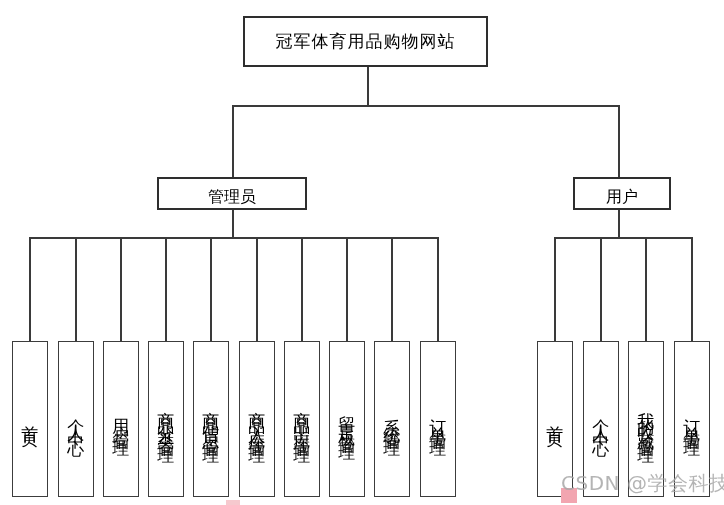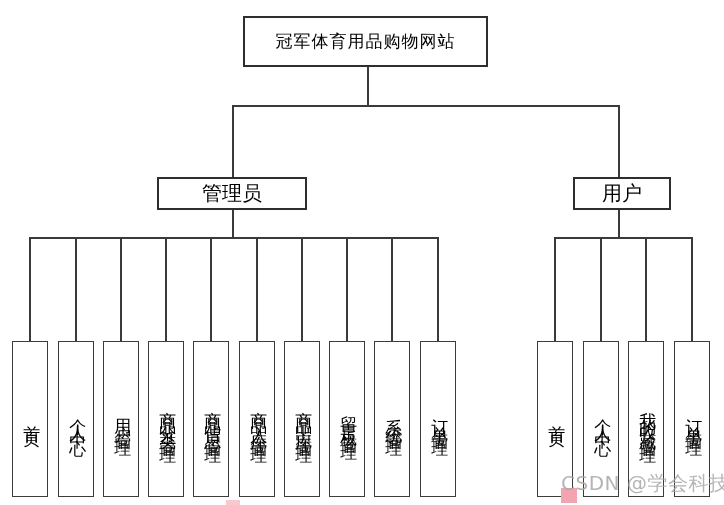--- a/index.html
+++ b/index.html
@@ -13,24 +13,23 @@
   .box {
     position:absolute;
     background:#ffffff;
     border:2px solid #2e2e2e;
     box-sizing:border-box;
     display:flex;
     align-items:center;
     justify-content:center;
     color:#000000;
     z-index:2;
-    font-family:Liberation Mono, monospace;
   }
   .root-box { font-size:17px; letter-spacing:1px; }
-  .level2-box { font-size:20px; }
+  .level2-box { font-size:16px;align-items:flex-end; }
   .leaf {
     border-width:1.5px;
     border-color:#3c3c3c;
   }
   .leaf .vtext {
     writing-mode:vertical-rl;
     text-orientation:upright;
     font-size:17px;
     line-height:1.1;
     letter-spacing:7px;

